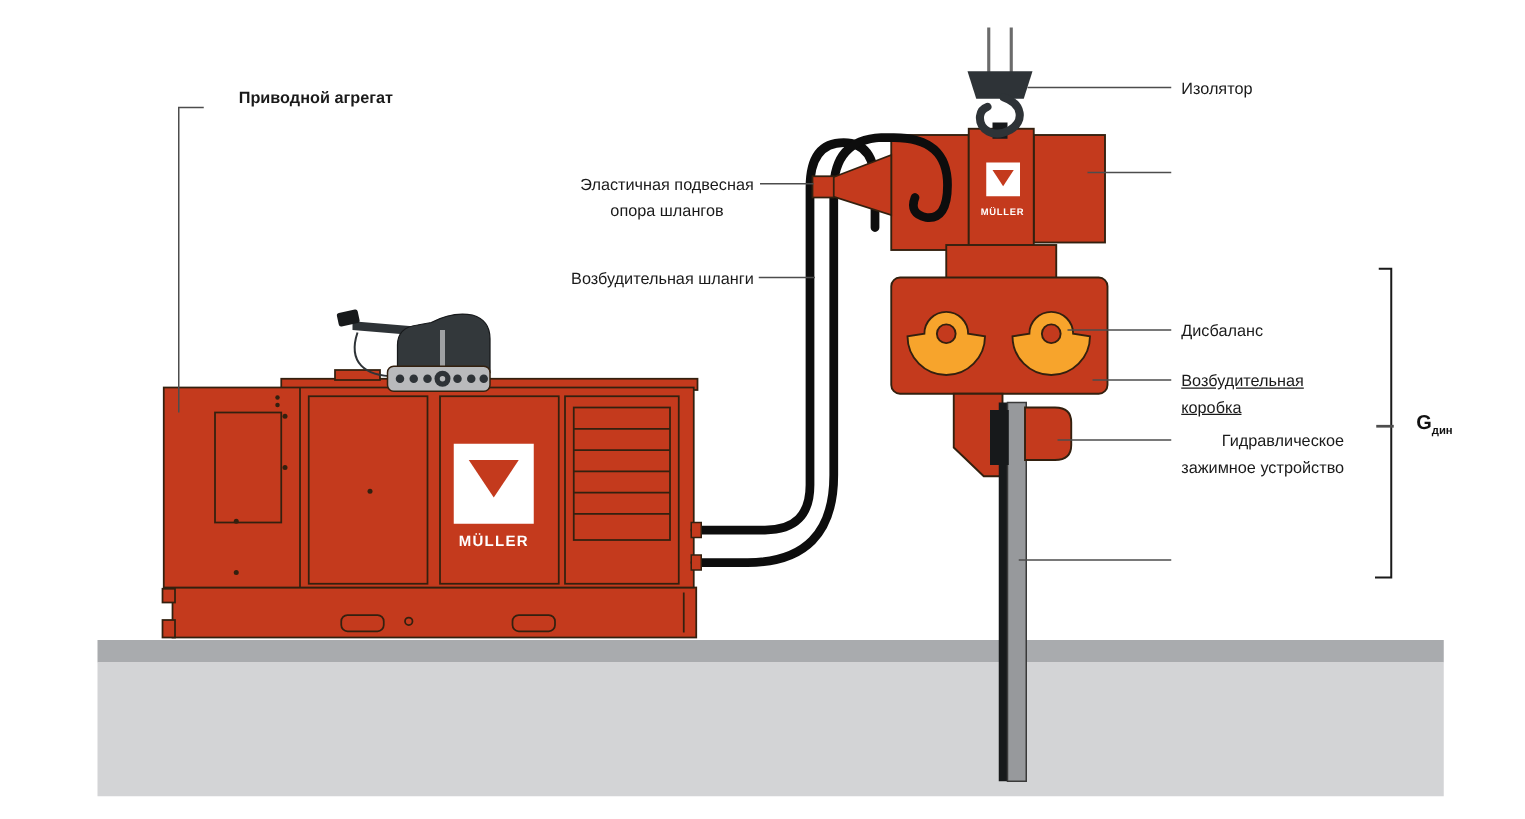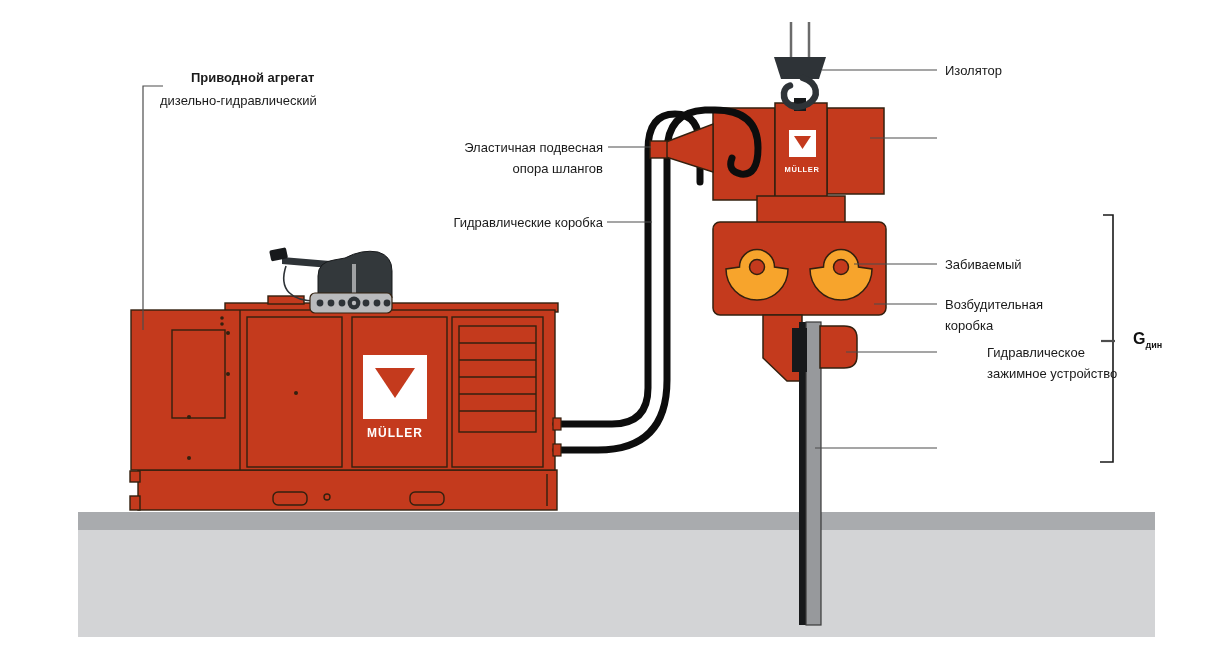--- a/index.html
+++ b/index.html
@@ -1,21 +1,21 @@
 <!DOCTYPE html>
 <html><head>
 <meta charset="utf-8">
 <style>
   html,body{margin:0;padding:0;background:#fff;}
   #canvas{position:relative;width:1220px;height:655px;background:#ffffff;overflow:hidden;
           font-family:"Liberation Sans",sans-serif;}
   #scene{position:absolute;left:0;top:0;}
   .label{position:absolute;font-size:13px;line-height:21px;color:#1a1a1a;white-space:pre-line;}
   .bold{font-weight:bold;}
-  .right{text-align:right;}
+  .right{text-align:center;}
   .gsym{font-weight:bold;font-size:16px;color:#111;}
   .gsub{font-weight:bold;font-size:9px;color:#111;vertical-align:-4px;}
 </style>
 </head>
 <body>
 
 <div id="canvas">
 
 <svg id="scene" width="1220" height="655" viewBox="0 0 1220 655">
 
@@ -165,34 +165,33 @@
     <path d="M1103,215 L1113,215 L1113,462 L1100,462"></path>
     <line x1="1101" y1="341" x2="1115" y2="341" stroke-width="2.2" stroke="#4d4d4d"></line>
   </g>
 </svg>
 
 <svg style="position:absolute;left:0;top:0;" width="1220" height="655" viewBox="0 0 1220 655">
   <text x="802" y="172" text-anchor="middle" fill="#ffffff" font-size="7.5" font-weight="bold" letter-spacing="0.6" font-family="Liberation Sans, sans-serif">MÜLLER</text>
 </svg>
 
 <div class="label bold" style="left:160px;top:67px;padding-left:31px;">Приводной агрегат</div>
-<div class="label" style="left:160px;top:90px;">дизельно-гидравлический</div>
 
 <div class="label right" style="right:617px;top:137px;">Эластичная подвесная
 опора шлангов</div>
 
-<div class="label right" style="right:617px;top:212px;">Гидравлические коробка</div>
+<div class="label right" style="right:617px;top:212px;">Возбудительная шланги</div>
 
 <div class="label" style="left:945px;top:60px;">Изолятор</div>
 
 
-<div class="label" style="left:945px;top:254px;">Забиваемый</div>
+<div class="label" style="left:945px;top:254px;">Дисбаланс</div>
 
-<div class="label" style="left:945px;top:294px;">Возбудительная
+<div class="label" style="left:945px;top:294px;text-decoration:underline;">Возбудительная
 коробка</div>
 
-<div class="label" style="left:987px;top:342px;">Гидравлическое
+<div class="label" style="left:945px;top:342px;text-align:right;">Гидравлическое
 зажимное устройство</div>
 
 
 <div class="label" style="left:1133px;top:328px;"><span class="gsym">G</span><span class="gsub">дин</span></div>
 
 </div>
 
 </body></html>

